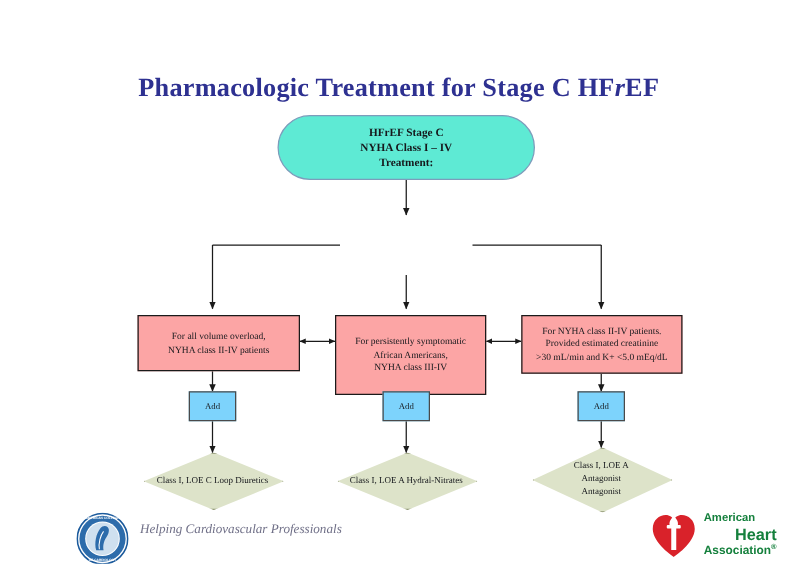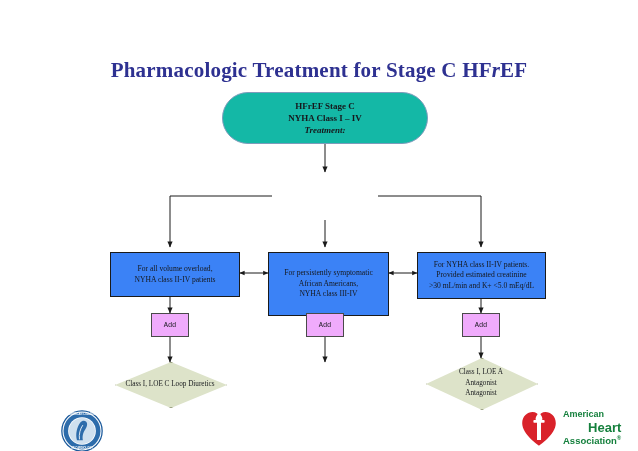--- a/index.html
+++ b/index.html
@@ -25,45 +25,45 @@
   .title i{font-style:italic;}
 
   
   #wires{position:absolute;left:0;top:0;width:638px;height:451px;pointer-events:none;}
 
   
   .node{position:absolute;box-sizing:border-box;}
 
   
   .stadium{
-    background:#14b8a6;
+    background:#5eead4;
     border:1px solid #7d9cbb;
     border-radius:999px;
     display:flex;align-items:center;justify-content:center;
     text-align:center;
     font-size:9px;font-weight:bold;color:#16181c;
     line-height:1.35;
   }
-  .stadium .em{font-style:italic;}
+  .stadium .em{}
 
   
   .rect{
-    background:#3b82f6;
+    background:#fca5a5;
     border:1px solid #1a1a1a;
     display:flex;align-items:center;justify-content:center;
     text-align:center;
     font-size:7.6px;color:#16181c;line-height:1.4;
   }
 
   
   .addbox{
-    background:#f0abfc;
+    background:#7dd3fc;
     border:1px solid #4a4a4a;
     display:flex;align-items:center;justify-content:center;
-    font-size:7px;color:#16181c;font-family:Liberation Mono, monospace;
+    font-size:7px;color:#16181c;
   }
 
   
   .diamond{
     background:#dde3c9;
     border:1px solid #8d9472;
     -webkit-clip-path:polygon(50% 0,100% 50%,50% 100%,0 50%);
     clip-path:polygon(50% 0,100% 50%,50% 100%,0 50%);
     display:flex;align-items:center;justify-content:center;
     text-align:center;
@@ -190,20 +190,29 @@
   <div class="dwrap" style="left:115px;top:334px;width:110px;height:44px;">
     <div class="diamond" style="width:110px;height:44px;"></div>
     <div class="dtext">
       <div>
         <span class="hd">Class I, LOE C</span>
         <span>Loop Diuretics</span>
       </div>
     </div>
   </div>
 
+  <div class="dwrap" style="left:270px;top:334px;width:110px;height:44px;">
+    <div class="diamond" style="width:110px;height:44px;"></div>
+    <div class="dtext">
+      <div>
+        <span class="hd">Class I, LOE A</span>
+        <span>Hydral-Nitrates</span>
+      </div>
+    </div>
+  </div>
 
   <div class="dwrap" style="left:426px;top:330px;width:110px;height:50px;">
     <div class="diamond" style="width:110px;height:50px;"></div>
     <div class="dtext">
       <div>
         <span class="hd">Class I, LOE A</span>
         <div>Antagonist</div>
         <div>Antagonist</div>
       </div>
     </div>
@@ -216,20 +225,21 @@
     <circle cx="50" cy="50" r="31" fill="#cfe0ef"></circle>
     <path d="M38,72 C34,58 38,40 46,30 C50,25 56,24 60,28 C64,32 62,40 58,46 C54,52 50,60 52,72 z" fill="#2d6cab"></path>
     <path d="M44,70 C42,58 46,44 52,36" stroke="#ffffff" stroke-width="2" fill="none"></path>
     <g fill="#ffffff" font-family="Liberation Sans, sans-serif" font-size="6.2" font-weight="bold">
       <text x="50" y="13" text-anchor="middle">AMERICAN COLLEGE</text>
       <text x="50" y="93" text-anchor="middle">OF CARDIOLOGY</text>
     </g>
   </svg>
 
   <div class="tagline">
+    <div>Helping Cardiovascular Professionals</div>
   </div>
 
   <div class="aha">
     <svg class="aha-heart" viewBox="0 0 100 100">
       <path d="M50,94 C50,94 8,66 8,38 C8,20 21,10 34,10 C42,10 48,15 50,20 C52,15 58,10 66,10 C79,10 92,20 92,38 C92,66 50,94 50,94 z" fill="#d9222a"></path>
       <rect x="45" y="34" width="10" height="46" fill="#ffffff"></rect>
       <path d="M50,12 C44,18 40,24 42,31 C44,35 48,34 50,31 C52,34 56,35 58,31 C60,24 56,18 50,12 z" fill="#ffffff"></path>
       <rect x="36" y="30" width="28" height="7" rx="2" fill="#ffffff"></rect>
     </svg>
     <div class="aha-txt">

